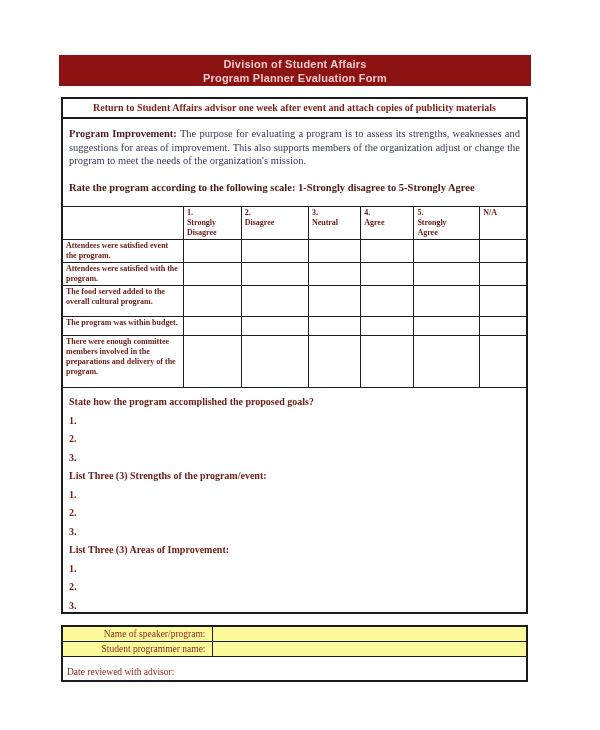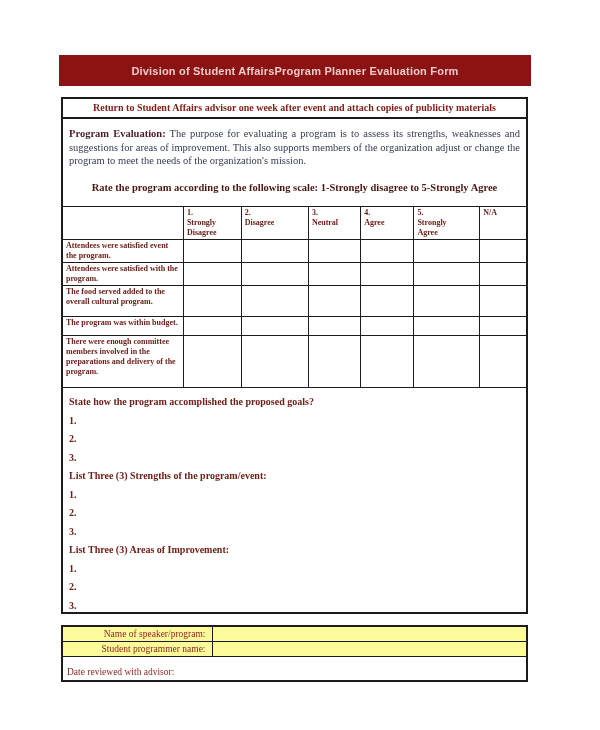--- a/index.html
+++ b/index.html
@@ -5,41 +5,41 @@
   html,body{margin:0;padding:0;background:#ffffff;}
   .page{
     position:relative;width:600px;height:730px;background:#ffffff;
     font-family:"Liberation Serif", serif;overflow:hidden;
   }
   
   .titlebar{
     position:absolute;left:59px;top:55px;width:472px;height:31px;
     background:#8B1313;color:#F0C9C9;
     font-family:"Liberation Sans", sans-serif;font-weight:bold;font-size:11px;
-    display:flex;flex-direction:row;justify-content:center;align-items:center;
+    display:flex;flex-direction:column;justify-content:center;align-items:center;
     line-height:14px;letter-spacing:.2px;
   }
   
   .outer-box{
     position:absolute;left:61px;top:97px;width:467px;height:517px;
     border:2px solid #1c1c1c;box-sizing:border-box;background:#fff;overflow:hidden;
   }
   .return-row{
     height:20px;box-sizing:border-box;border-bottom:2px solid #1c1c1c;
     text-align:center;font-weight:bold;font-size:10px;line-height:18px;
     color:#7E1D15;white-space:nowrap;overflow:hidden;
   }
   .content{padding:8px 6px 0 6px;}
   .para{
     margin:0 0 13px 0;font-size:10.5px;line-height:13.5px;text-align:justify;
     color:#343a54;
   }
   .para b{color:#4b1a2e;}
   .scale-line{
-    margin:0 0 12px 0;font-size:10.5px;line-height:13.5px;font-weight:bold;color:#4a1812;text-align:center;
+    margin:0 0 12px 0;font-size:10.5px;line-height:13.5px;font-weight:bold;color:#4a1812;
   }
   
   .rating-table{
     width:100%;border-collapse:collapse;table-layout:fixed;
   }
   .rating-table th,.rating-table td{
     border:1px solid #1c1c1c;padding:1px 3px 1px 3px;vertical-align:top;
     font-size:8px;line-height:10px;font-weight:bold;color:#6e2019;text-align:left;
     box-sizing:border-box;
   }
@@ -79,21 +79,21 @@
   <div class="titlebar">
     <div>Division of Student Affairs</div>
     <div>Program Planner Evaluation Form</div>
   </div>
 
   <div class="outer-box">
 
     <div class="return-row">Return to Student Affairs advisor one week after event and attach copies of publicity materials</div>
 
     <div class="content">
-      <p class="para"><b>Program Evaluation:</b><span> The purpose for evaluating a program is to assess its strengths, weaknesses and suggestions for areas of improvement. This also supports members of the organization adjust or change the program to meet the needs of the organization's mission.</span></p>
+      <p class="para"><b>Program Improvement:</b><span> The purpose for evaluating a program is to assess its strengths, weaknesses and suggestions for areas of improvement. This also supports members of the organization adjust or change the program to meet the needs of the organization's mission.</span></p>
       <p class="scale-line">Rate the program according to the following scale: 1-Strongly disagree to 5-Strongly Agree</p>
     </div>
 
     <table class="rating-table">
       <colgroup>
         <col style="width:26%">
           <col style="width:12.5%">
           <col style="width:14.5%">
         <col style="width:11.3%">
           <col style="width:11.5%">

